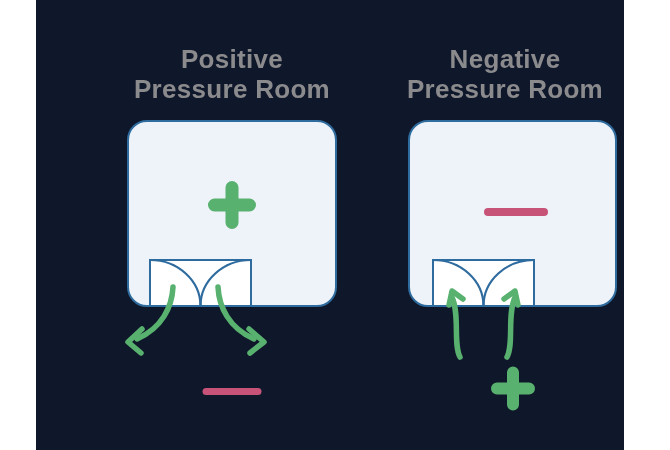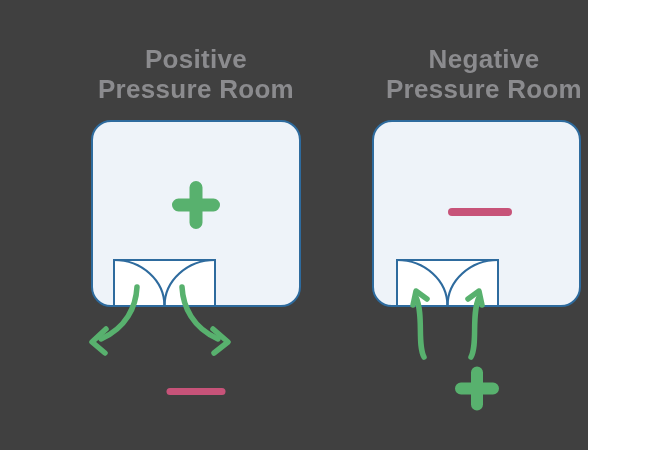--- a/index.html
+++ b/index.html
@@ -4,39 +4,40 @@
 <style>
   html, body {
     margin: 0;
     padding: 0;
     background: #ffffff;
   }
   .canvas {
     position: relative;
     width: 588px;
     height: 450px;
-    background: #404040;
+    background: #0f172a;
     overflow: hidden;
     font-family: "Liberation Sans", sans-serif;
+    margin-left: 36px;
   }
   .room-title {
     position: absolute;
     top: 44px;
     width: 280px;
     text-align: center;
     font-size: 26px;
     font-weight: bold;
     line-height: 30px;
     letter-spacing: 0.3px;
     color: #8b8b8e;
     white-space: pre-line;
     user-select: none;
   }
   .room-title.left  { left: 56px;  }
-  .room-title.right { left: 344px; }
+  .room-title.right { left: 329px; }
   svg.diagram {
     position: absolute;
     left: 0;
     top: 0;
   }
 </style>
 </head>
 <body>
 
 <div class="canvas">

